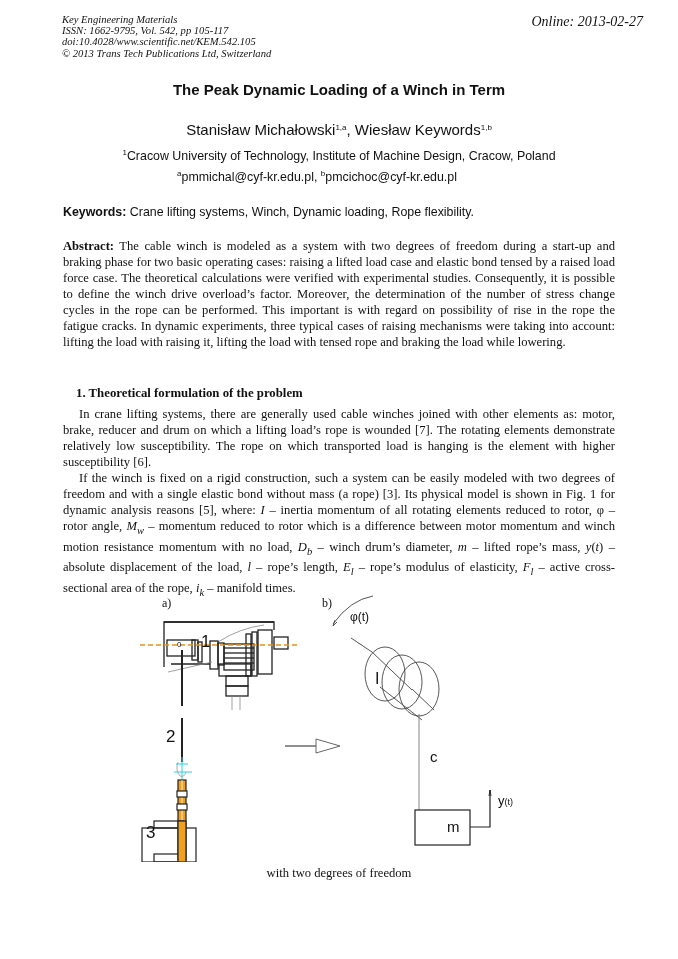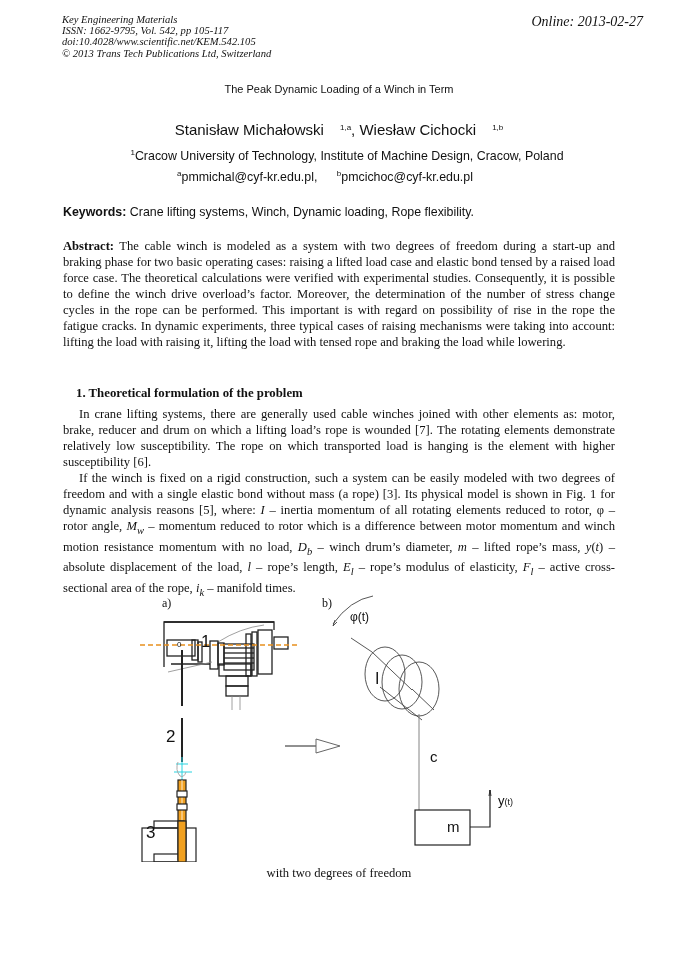--- a/index.html
+++ b/index.html
@@ -2,25 +2,25 @@
 <html><head>
 <meta charset="utf-8">
 <style>
   html, body { margin: 0; padding: 0; background: #ffffff; }
   body { width: 678px; height: 959px; position: relative; overflow: hidden; color: #111; }
   .serif { font-family: "Liberation Serif", "DejaVu Serif", serif; }
   .sans { font-family: "Liberation Sans", "DejaVu Sans", sans-serif; }
   .hdr-left { position: absolute; left: 62px; top: 14px; font-size: 10.6px; line-height: 11.2px; font-style: italic; }
   .hdr-left div { white-space: nowrap; }
   .hdr-right { position: absolute; right: 35px; top: 14px; font-size: 14px; font-style: italic; }
-  .title { position: absolute; left: 0; width: 678px; top: 80px; text-align: center; font-size: 11px; font-weight: normal; line-height: 19px; }
+  .title { position: absolute; left: 0; width: 678px; top: 80px; text-align: center; font-size: 15px; font-weight: bold; line-height: 19px; }
   .authors { position: absolute; left: 0; width: 678px; top: 121px; text-align: center; font-size: 15px; }
   .affil { position: absolute; left: 0; width: 678px; top: 149px; text-align: center; font-size: 12.4px; }
   .email { position: absolute; left: 0; width: 634px; top: 170px; text-align: center; font-size: 12.4px; }
-  sup { font-size: 8px; vertical-align: 5px; line-height: 0; margin-left: 16px; }
+  sup { font-size: 8px; vertical-align: 5px; line-height: 0; }
   .keywords { position: absolute; left: 63px; top: 205px; font-size: 12.4px; }
   .para { position: absolute; left: 63px; width: 552px; font-size: 12.6px; line-height: 16px; text-align: justify; }
   .abstract { top: 238px; }
   .section-h { position: absolute; left: 76px; top: 386px; font-size: 12.8px; font-weight: bold; }
   .p1 { top: 406px; text-indent: 16px; }
   .p2 { top: 470px; text-indent: 16px; }
   .figure { position: absolute; left: 140px; top: 592px; width: 400px; height: 270px; }
   .caption { position: absolute; left: 0; width: 678px; top: 865px; text-align: center; font-size: 12.6px; line-height: 16px; }
   .fig-label { position: absolute; font-size: 11px; }
 </style>
@@ -33,21 +33,21 @@
   <div>doi:10.4028/www.scientific.net/KEM.542.105</div>
   <div>© 2013 Trans Tech Publications Ltd, Switzerland</div>
 </div>
 <div class="hdr-right serif">Online: 2013-02-27</div>
 
 <div class="title sans">
   <div>The Peak Dynamic Loading of a Winch in Term</div>
 </div>
 
 <div class="authors sans">
-  <span>Stanisław Michałowski</span><sup>1,a</sup>, <span>Wiesław Cichocki</span><sup>1,b</sup>
+  <span>Stanisław Michałowski</span><sup>1,a</sup>, <span>Wiesław Keywords</span><sup>1,b</sup>
 </div>
 
 <div class="affil sans">
   <sup>1</sup><span>Cracow University of Technology, Institute of Machine Design, Cracow, Poland</span>
 </div>
 
 <div class="email sans">
   <sup>a</sup><span>pmmichal@cyf-kr.edu.pl</span>, <sup>b</sup><span>pmcichoc@cyf-kr.edu.pl</span>
 </div>
 

